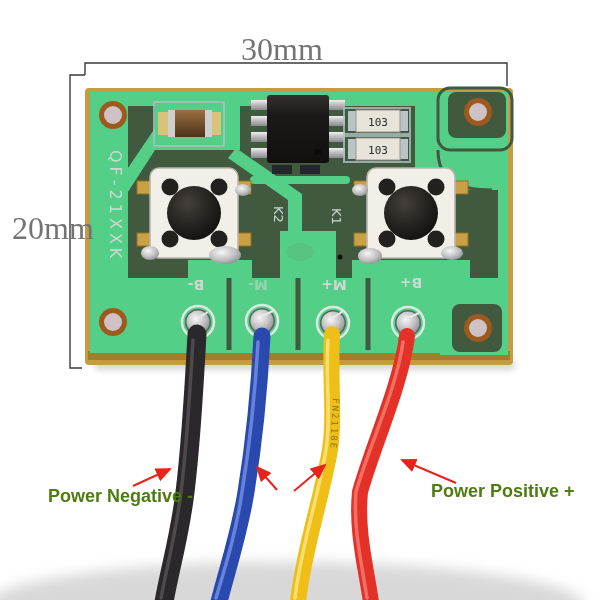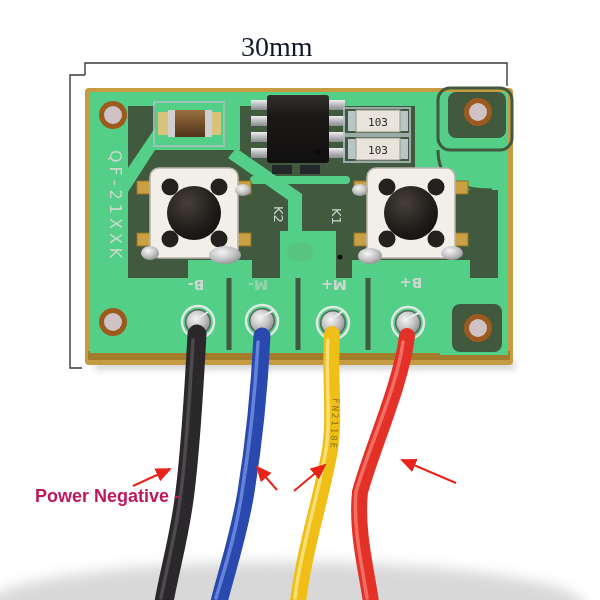--- a/index.html
+++ b/index.html
@@ -1,21 +1,21 @@
 <!DOCTYPE html>
 <html><head>
 <meta charset="utf-8">
 <style>
   html,body{margin:0;padding:0;background:#fff;}
   .stage{position:relative;width:600px;height:600px;background:#ffffff;overflow:hidden;
          font-family:"Liberation Sans",sans-serif;}
-  .dim-label{position:absolute;font-family:"Liberation Serif",serif;color:#0f172a;
-             font-size:28px;letter-spacing:0px;}
+  .dim-label{position:absolute;font-family:"Liberation Serif",serif;color:#737373;
+             font-size:32px;letter-spacing:0px;}
   .callout{position:absolute;font-family:"Liberation Sans",sans-serif;font-weight:700;
-           font-size:18px;color:#be185d;white-space:nowrap;}
+           font-size:18px;color:#4d7c0f;white-space:nowrap;margin-left:13px;}
   svg{position:absolute;left:0;top:0;}
   .silk{font-family:"DejaVu Sans",sans-serif;fill:#ccd8cf;}
 </style>
 </head>
 <body>
 
 <div class="stage">
 
 <svg width="600" height="600" viewBox="0 0 600 600">
   <defs>
@@ -253,16 +253,18 @@
 
   <g stroke="#e8231a" stroke-width="2" fill="none">
     <line x1="133" y1="486" x2="170" y2="469" marker-end="url(#ah)"></line>
     <line x1="277" y1="490" x2="257" y2="467" marker-end="url(#ah)"></line>
     <line x1="294" y1="491" x2="325" y2="465" marker-end="url(#ah)"></line>
     <line x1="456" y1="483" x2="402" y2="460" marker-end="url(#ah)"></line>
   </g>
 </svg>
 
 <div class="dim-label" style="left:241px;top:31px;">30mm</div>
+<div class="dim-label" style="left:12px;top:210px;">20mm</div>
 
 <div class="callout" style="left:35px;top:486px;">Power Negative -</div>
+<div class="callout" style="left:418px;top:481px;">Power Positive +</div>
 
 </div>
 
 </body></html>

